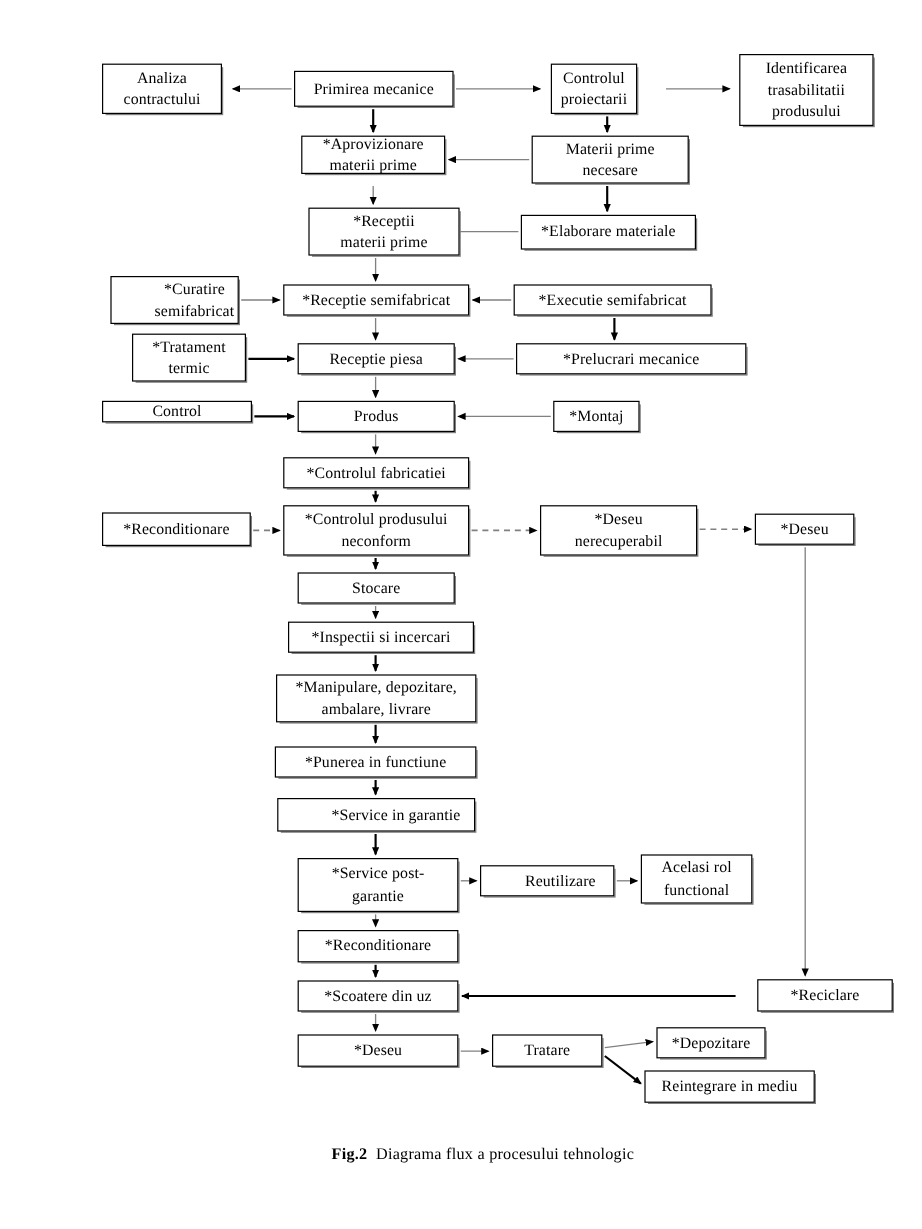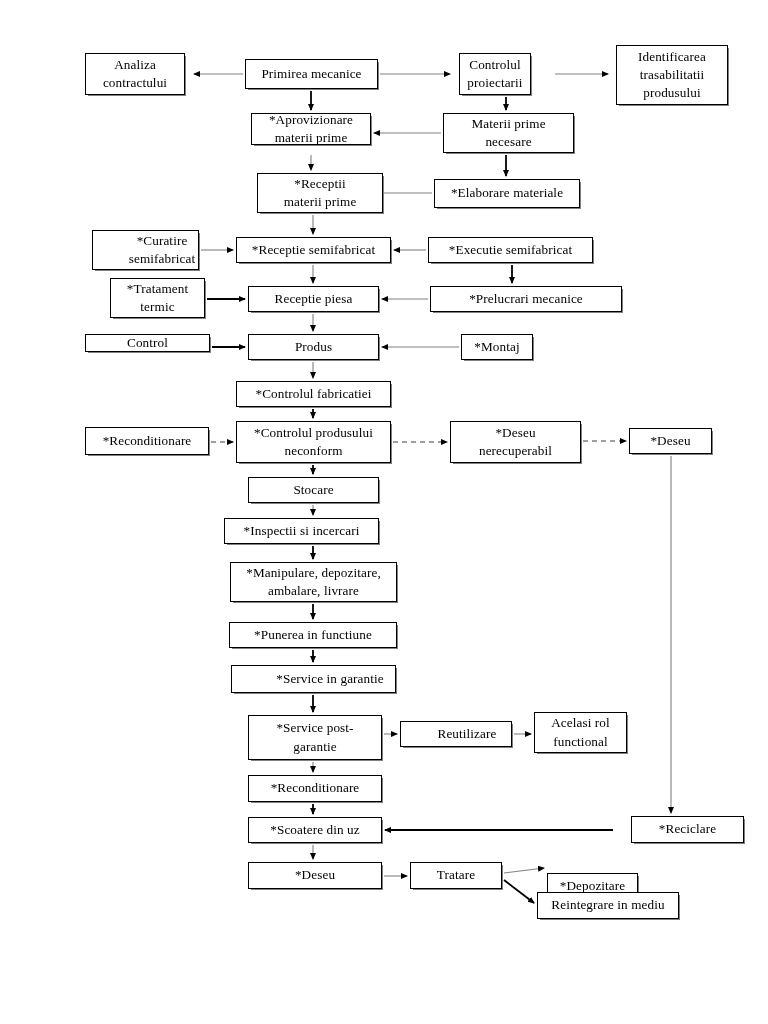--- a/index.html
+++ b/index.html
@@ -125,33 +125,36 @@
       <div class="node" style="left: 248px; top: 334px; width: 131px; height: 26px;">Produs</div>
       <div class="node" style="left: 461px; top: 334px; width: 72px; height: 26px;">*Montaj</div>
       <div class="node" style="left: 236px; top: 381px; width: 155px; height: 26px;">*Controlul fabricatiei</div>
       <div class="node" style="left: 85px; top: 427px; width: 124px; height: 28px;">*Reconditionare</div>
       <div class="node" style="left: 236px; top: 421px; width: 155px; height: 42px;">*Controlul produsului
 neconform</div>
       <div class="node" style="left: 450px; top: 421px; width: 131px; height: 42px;">*Deseu
 nerecuperabil</div>
       <div class="node" style="left: 629px; top: 428px; width: 83px; height: 26px;">*Deseu</div>
       <div class="node" style="left: 248px; top: 477px; width: 131px; height: 26px;">Stocare</div>
-      <div class="node" style="left: 224px; top: 518px; width: 155px; height: 26px;">*Inspectii si incercari</div>
+      <div class="node" style="left: 240px; top: 518px; width: 155px; height: 26px;">*Inspectii si incercari</div>
       <div class="node" style="left: 230px; top: 562px; width: 167px; height: 40px;">*Manipulare, depozitare,
 ambalare, livrare</div>
       <div class="node" style="left: 229px; top: 622px; width: 168px; height: 26px;">*Punerea in functiune</div>
       <div class="node" style="left: 231px; top: 665px; width: 165px; height: 28px; padding-left: 36px;">*Service in garantie</div>
       <div class="node" style="left: 248px; top: 715px; width: 134px; height: 45px;">*Service post-
 garantie</div>
       <div class="node" style="left: 400px; top: 721px; width: 112px; height: 26px; padding-left: 25px;">Reutilizare</div>
       <div class="node" style="left: 534px; top: 712px; width: 93px; height: 41px;">Acelasi rol
 functional</div>
       <div class="node" style="left: 248px; top: 775px; width: 134px; height: 27px;">*Reconditionare</div>
       <div class="node" style="left: 248px; top: 817px; width: 134px; height: 26px;">*Scoatere din uz</div>
       <div class="node" style="left: 615px; top: 816px; width: 113px; height: 27px; margin-left: 16px;">*Reciclare</div>
       <div class="node" style="left: 248px; top: 862px; width: 134px; height: 27px;">*Deseu</div>
       <div class="node" style="left: 410px; top: 862px; width: 92px; height: 27px;">Tratare</div>
-      <div class="node" style="left: 547px; top: 856px; width: 91px; height: 26px; margin-top: 17px;">*Depozitare</div>
+      <div class="node" style="left: 547px; top: 856px; width: 91px; height: 26px;">*Depozitare</div>
       <div class="node" style="left: 537px; top: 892px; width: 142px; height: 27px;">Reintegrare in mediu</div>
     </div>
 
+  <div class="caption" style="left:262px;top:938px;">
+    <b>Fig.2</b><span>  Diagrama flux a procesului tehnologic</span>
+  </div>
 
 </div>
 
 </body></html>

